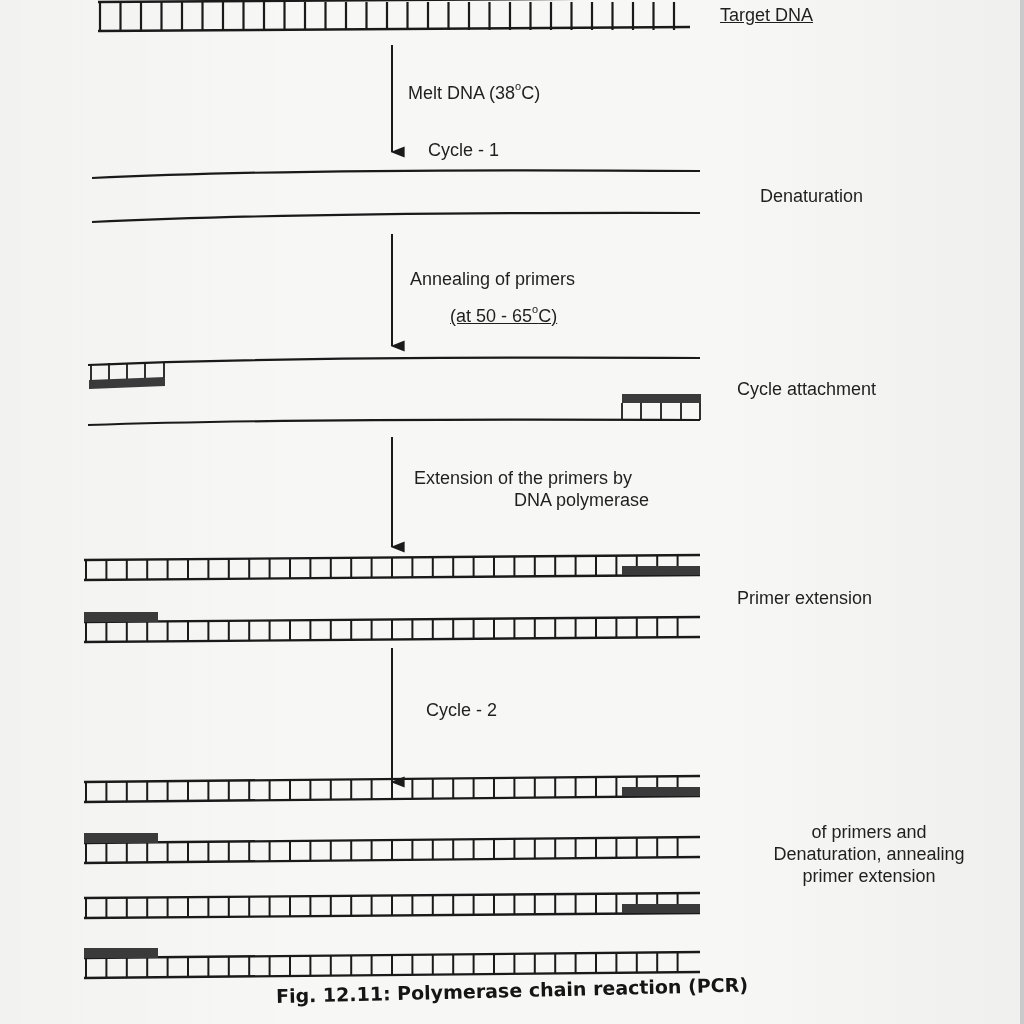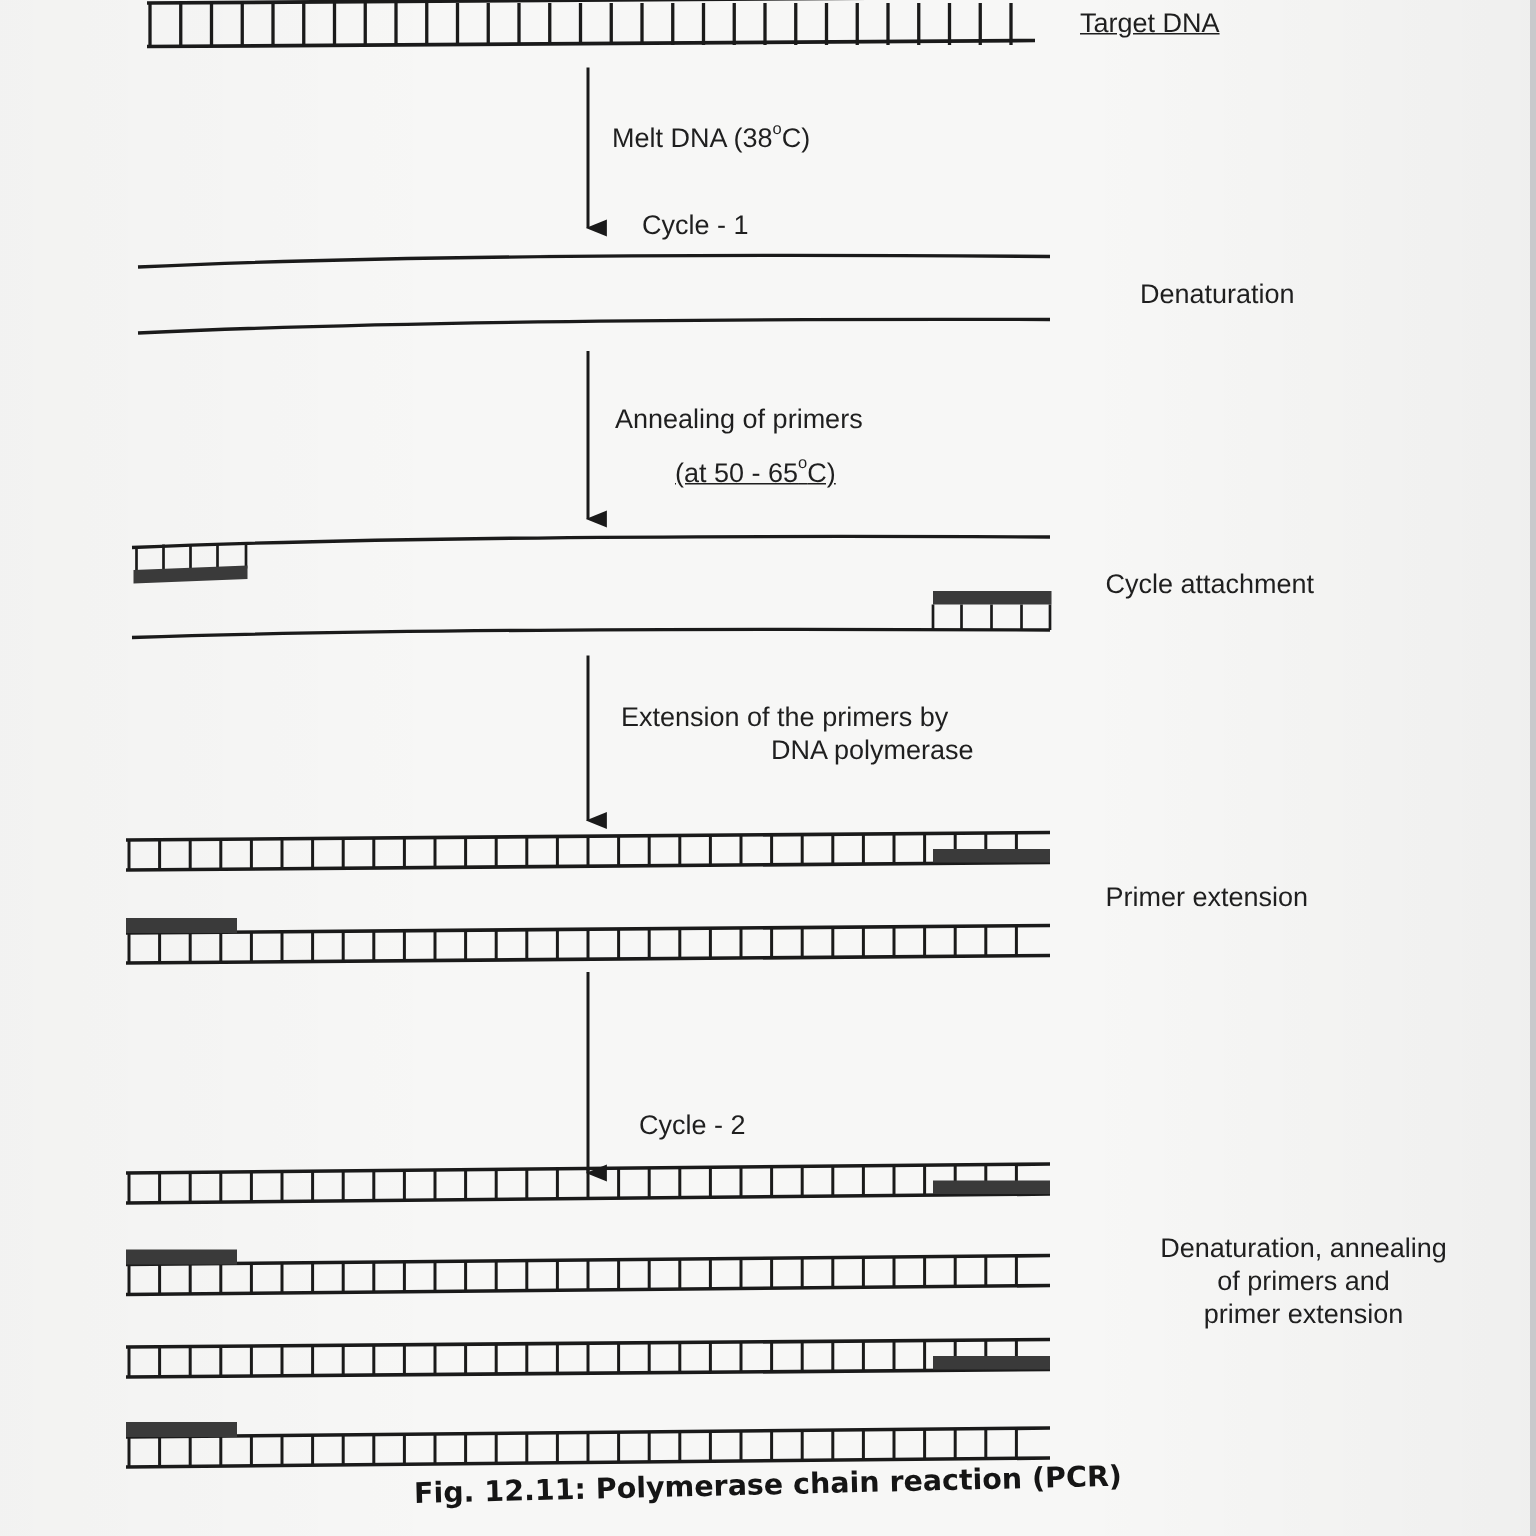--- a/index.html
+++ b/index.html
@@ -350,21 +350,21 @@
 <div class="label" style="left:410px; top:268px;text-align:center;">Annealing of primers</div>
 <div class="label" style="left:450px; top:300px;text-decoration:underline;"><span>(at 50 - 65</span><sup>o</sup><span>C)</span></div>
 
 <div class="label" style="left:737px; top:378px;">Cycle attachment</div>
 
 <div class="label" style="left:414px; top:467px;">Extension of the primers by</div>
 <div class="label" style="left:468px; top:489px;margin-left:46px;">DNA polymerase</div>
 
 <div class="label" style="left:737px; top:587px;">Primer extension</div>
 
-<div class="label" style="left:426px; top:699px;margin-top:40px;">Cycle - 2</div>
+<div class="label" style="left:426px; top:699px;">Cycle - 2</div>
 
 <div class="label center" style="left:744px; top:821px; width:250px;">
+  <div>of primers and</div>
   <div>Denaturation, annealing</div>
-  <div>of primers and</div>
   <div>primer extension</div>
 </div>
 
 <div class="caption">Fig. 12.11: Polymerase chain reaction (PCR)</div>
 
 </body></html>

